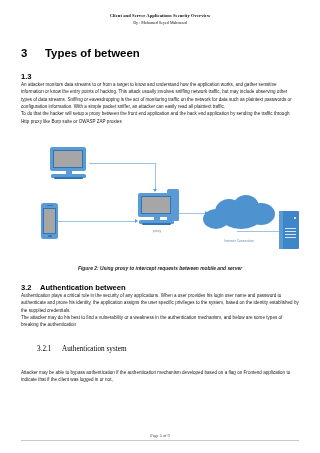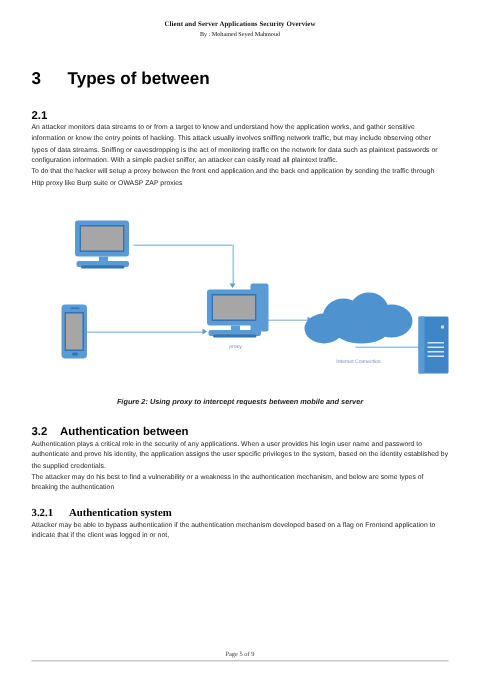--- a/index.html
+++ b/index.html
@@ -62,23 +62,23 @@
     font-size: 7.6px;
     margin: 0;
     color: #000;
     display: flex;
     align-items: baseline;
   }
   h2.h-sub .num { width: 19px; flex: 0 0 19px; }
 
   h3.h-subsub {
     font-family: "Liberation Serif", serif;
-    font-weight: bold;
+    font-weight: normal;
     font-size: 7.2px;
-    margin: 0;
+    margin: 16px;
     color: #000;
     display: flex;
     align-items: baseline;
   }
   h3.h-subsub .num { width: 25px; flex: 0 0 25px; }
 
   p.body-text {
     font-family: "Liberation Sans", sans-serif;
     font-size: 4.55px;
     line-height: 1.62;
@@ -276,21 +276,21 @@
 
   <div class="blk-sec3">
     <h1 class="h-sec">
       <span class="num">3</span>
       <span>Types of between</span>
     </h1>
   </div>
 
   <div class="blk-31">
     <h2 class="h-sub">
-      <span class="num">2.1</span>
+      <span class="num">1.3</span>
     </h2>
   </div>
 
   <p class="body-text blk-p1">An attacker monitors data streams to or from a target to know and understand how the application works, and gather sensitive information or know the entry points of hacking. This attack usually involves sniffing network traffic, but may include observing other types of data streams. Sniffing or eavesdropping is the act of monitoring traffic on the network for data such as plaintext passwords or configuration information. With a simple packet sniffer, an attacker can easily read all plaintext traffic.</p>
   <p class="body-text blk-p2">To do that the hacker will setup a proxy between the front end application and the back end application by sending the traffic through Http proxy like Burp suite or OWASP ZAP proxies</p>
 
   <div class="figure-wrap">
     <div class="diagram">
 
       <div class="wire h" style="left:68px; top:24px; width:66px;"></div>

